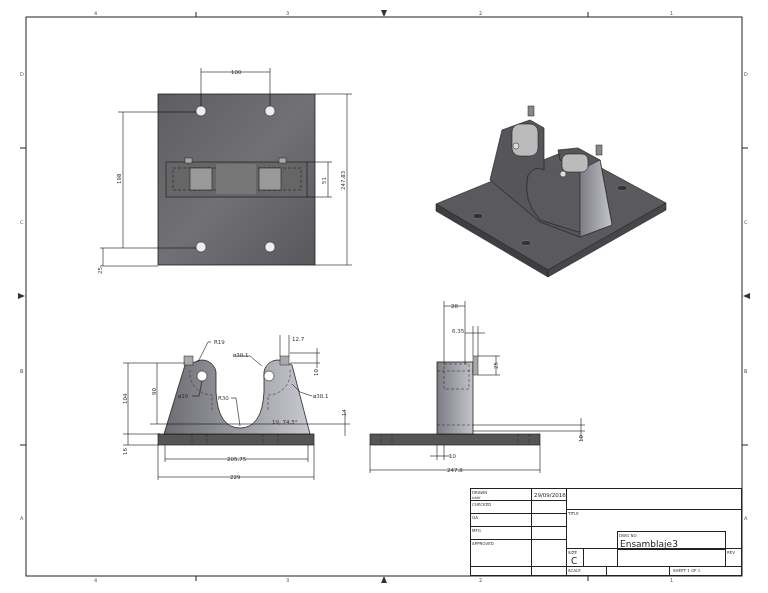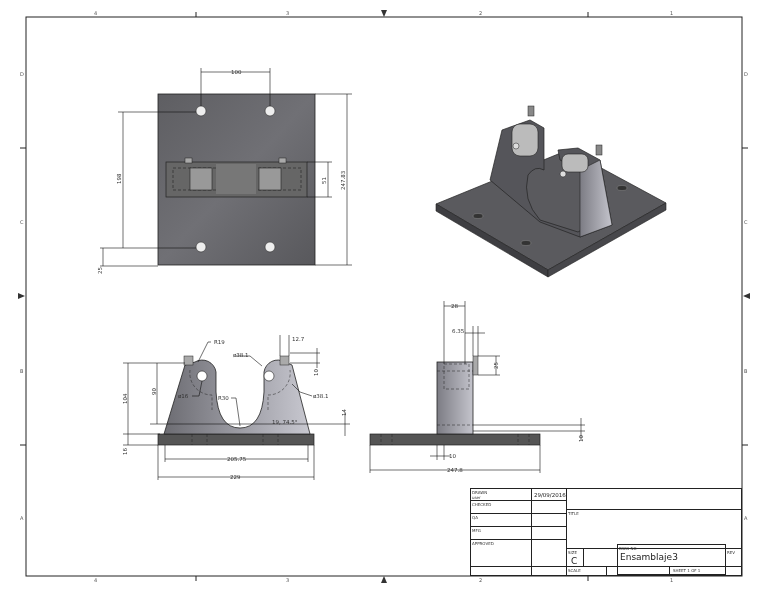--- a/index.html
+++ b/index.html
@@ -255,21 +255,21 @@
 
     <div class="tb-cell" style="left:566px;top:488px;width:176px;height:22px"></div>
     <div class="tb-cell" style="left:566px;top:509px;width:176px;height:40px">
         <span class="tb-lbl">TITLE</span>
       </div>
     <div class="tb-cell" style="left:566px;top:548px;width:18px;height:19px">
       <span class="tb-lbl">SIZE</span>
       <span class="tb-val tb-big" style="left:4px;top:7px">C</span>
     </div>
     <div class="tb-cell" style="left:583px;top:548px;width:35px;height:19px"></div>
-    <div class="tb-cell" style="left:617px;top:544px;width:109px;height:31px">
+    <div class="tb-cell" style="left:617px;top:531px;width:109px;height:19px">
       <span class="tb-lbl">DWG NO</span>
       <span class="tb-val tb-big" style="left:2px;top:7px">Ensamblaje3</span>
     </div>
     <div class="tb-cell" style="left:725px;top:548px;width:17px;height:19px">
         <span class="tb-lbl">REV</span>
       </div>
     <div class="tb-cell" style="left:566px;top:566px;width:41px;height:10px">
         <span class="tb-lbl">SCALE</span>
       </div>
     <div class="tb-cell" style="left:606px;top:566px;width:64px;height:10px"></div>

